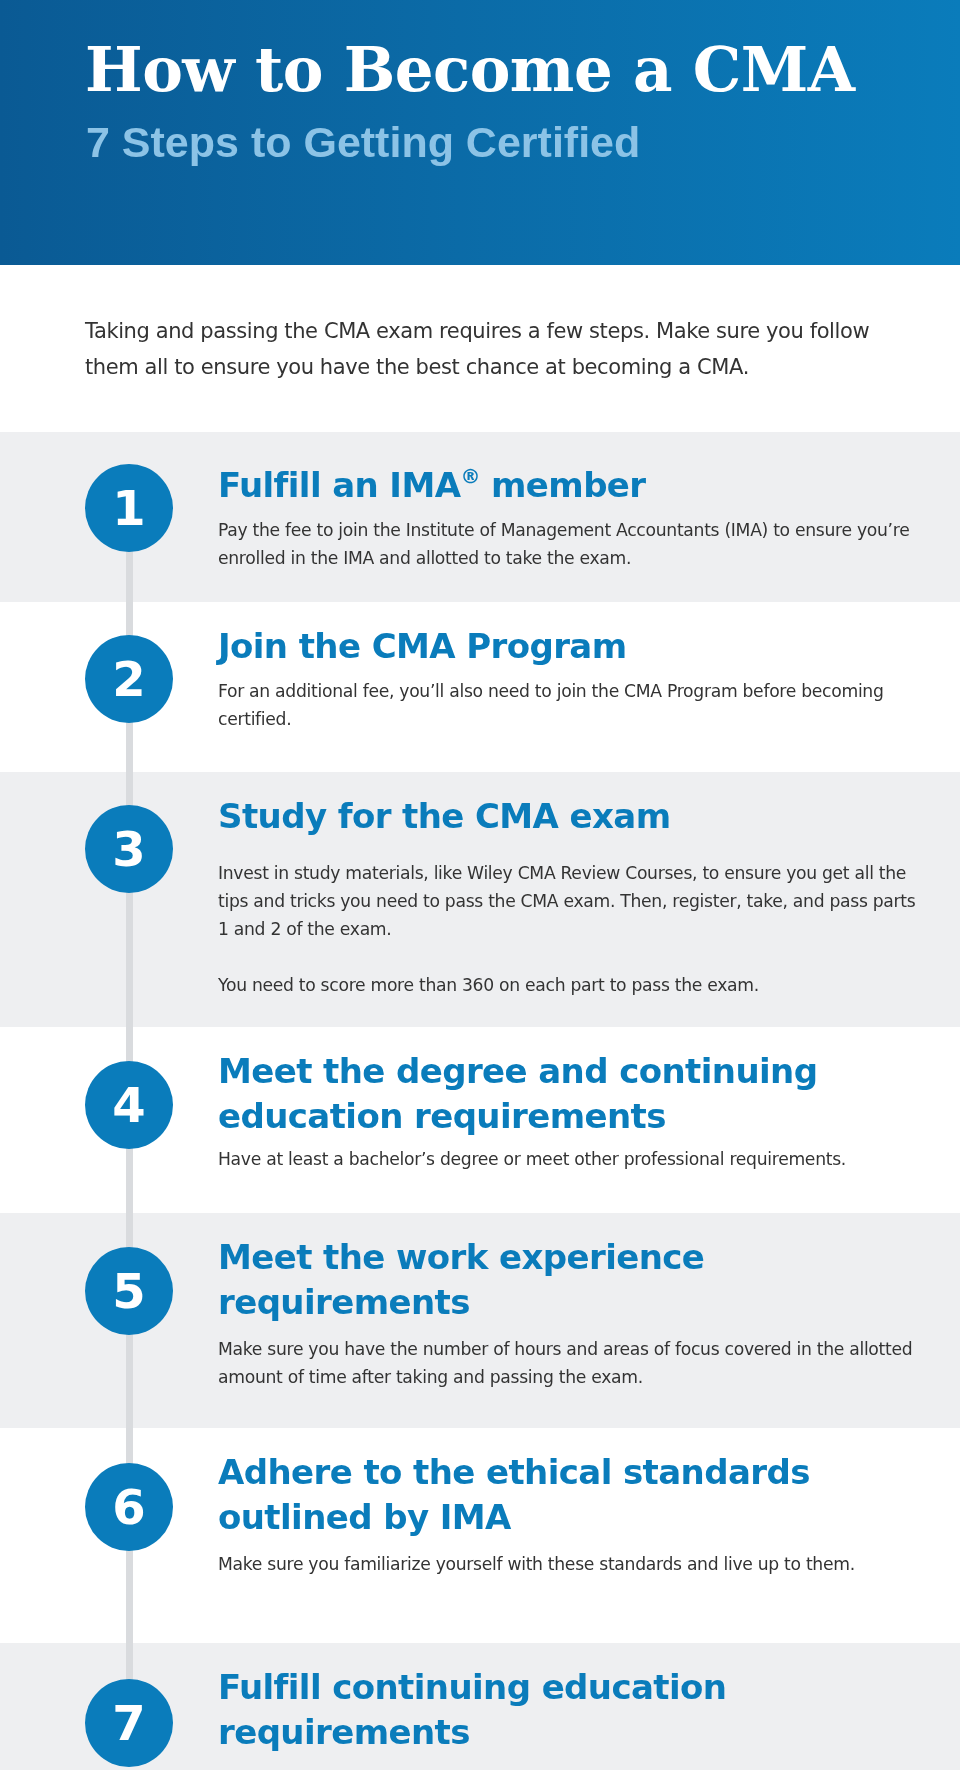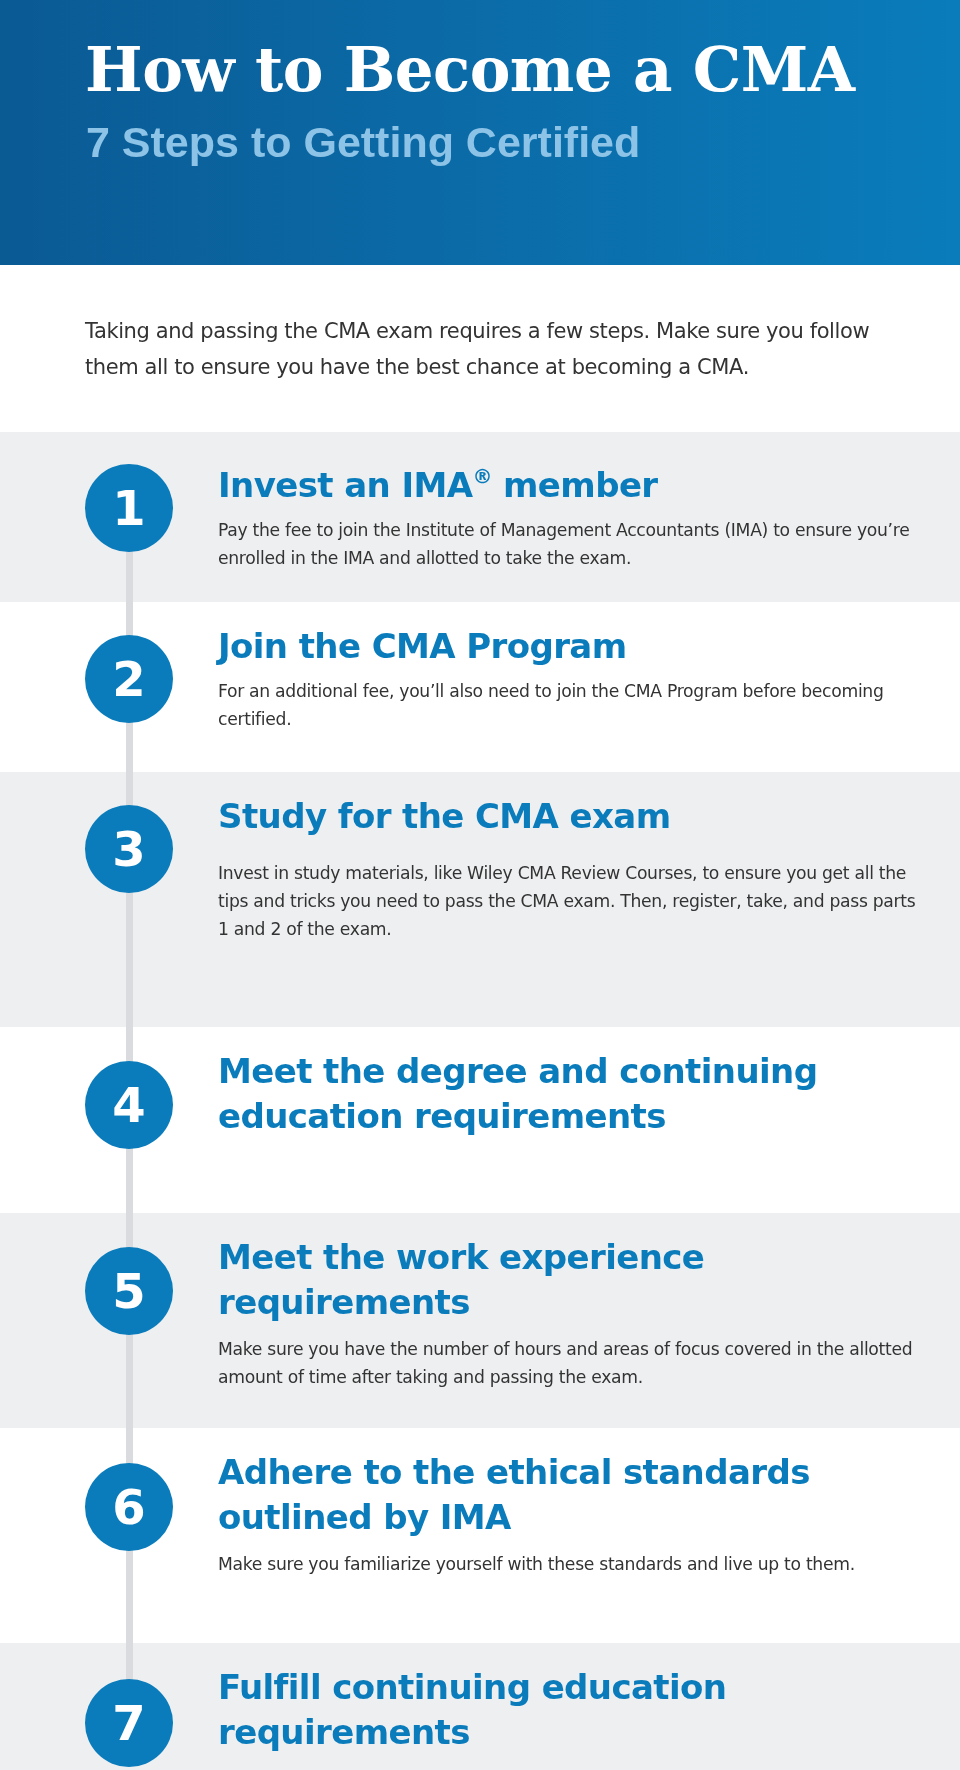--- a/index.html
+++ b/index.html
@@ -69,45 +69,47 @@
 <section class="intro">
   <p class="intro-text">Taking and passing the CMA exam requires a few steps. Make sure you follow them all to ensure you have the best chance at becoming a CMA.</p>
 </section>
 
 <main class="steps">
   <div class="timeline-line"></div>
 
   <section class="step gray" style="height:170px">
     <div class="step-circle" style="top:32px">1</div>
     <div class="step-content" style="top:22px">
-      <h3 class="step-title"><span>Invest an IMA</span><sup>®</sup><span> member</span></h3>
+      <h3 class="step-title"><span>Fulfill an IMA</span><sup>®</sup><span> member</span></h3>
       <p class="step-body" style="margin-top:8px">Pay the fee to join the Institute of Management Accountants (IMA) to ensure you’re enrolled in the IMA and allotted to take the exam.</p>
     </div>
   </section>
 
   <section class="step white" style="height:170px">
     <div class="step-circle" style="top:33px">2</div>
     <div class="step-content" style="top:22px">
       <h3 class="step-title">Join the CMA Program</h3>
       <p class="step-body" style="margin-top:8px">For an additional fee, you’ll also need to join the CMA Program before becoming certified.</p>
     </div>
   </section>
 
   <section class="step gray" style="height:255px">
     <div class="step-circle" style="top:33px">3</div>
     <div class="step-content" style="top:22px">
       <h3 class="step-title">Study for the CMA exam</h3>
       <p class="step-body" style="margin-top:20px">Invest in study materials, like Wiley CMA Review Courses, to ensure you get all the tips and tricks you need to pass the CMA exam. Then, register, take, and pass parts 1 and 2 of the exam.</p>
+      <p class="step-body">You need to score more than 360 on each part to pass the exam.</p>
     </div>
   </section>
 
   <section class="step white" style="height:186px">
     <div class="step-circle" style="top:34px">4</div>
     <div class="step-content" style="top:22px">
       <h3 class="step-title">Meet the degree and continuing education requirements</h3>
+      <p class="step-body" style="margin-top:6px">Have at least a bachelor’s degree or meet other professional requirements.</p>
     </div>
   </section>
 
   <section class="step gray" style="height:215px">
     <div class="step-circle" style="top:34px">5</div>
     <div class="step-content" style="top:22px">
       <h3 class="step-title">Meet the work experience requirements</h3>
       <p class="step-body" style="margin-top:10px">Make sure you have the number of hours and areas of focus covered in the allotted amount of time after taking and passing the exam.</p>
     </div>
   </section>

